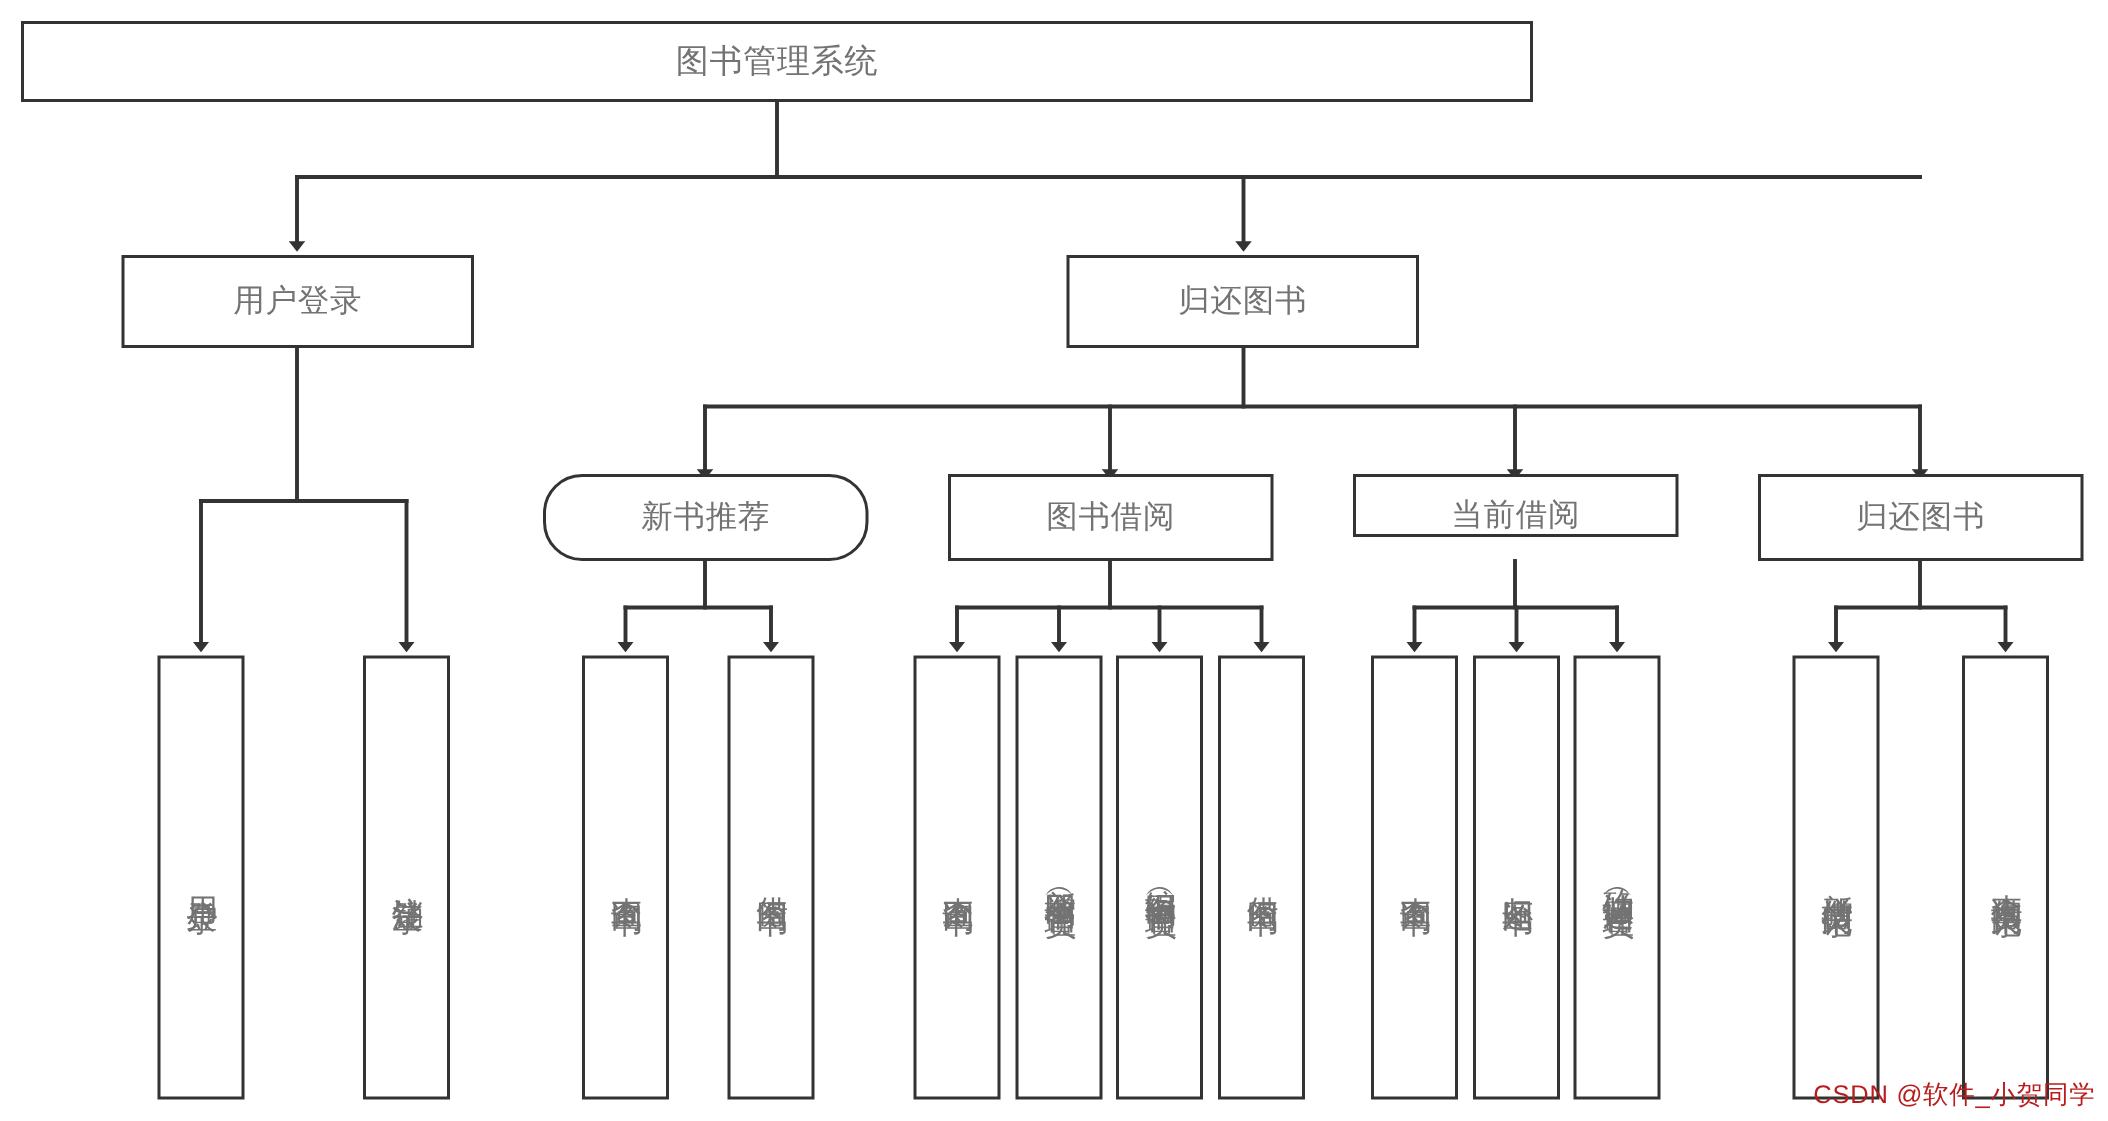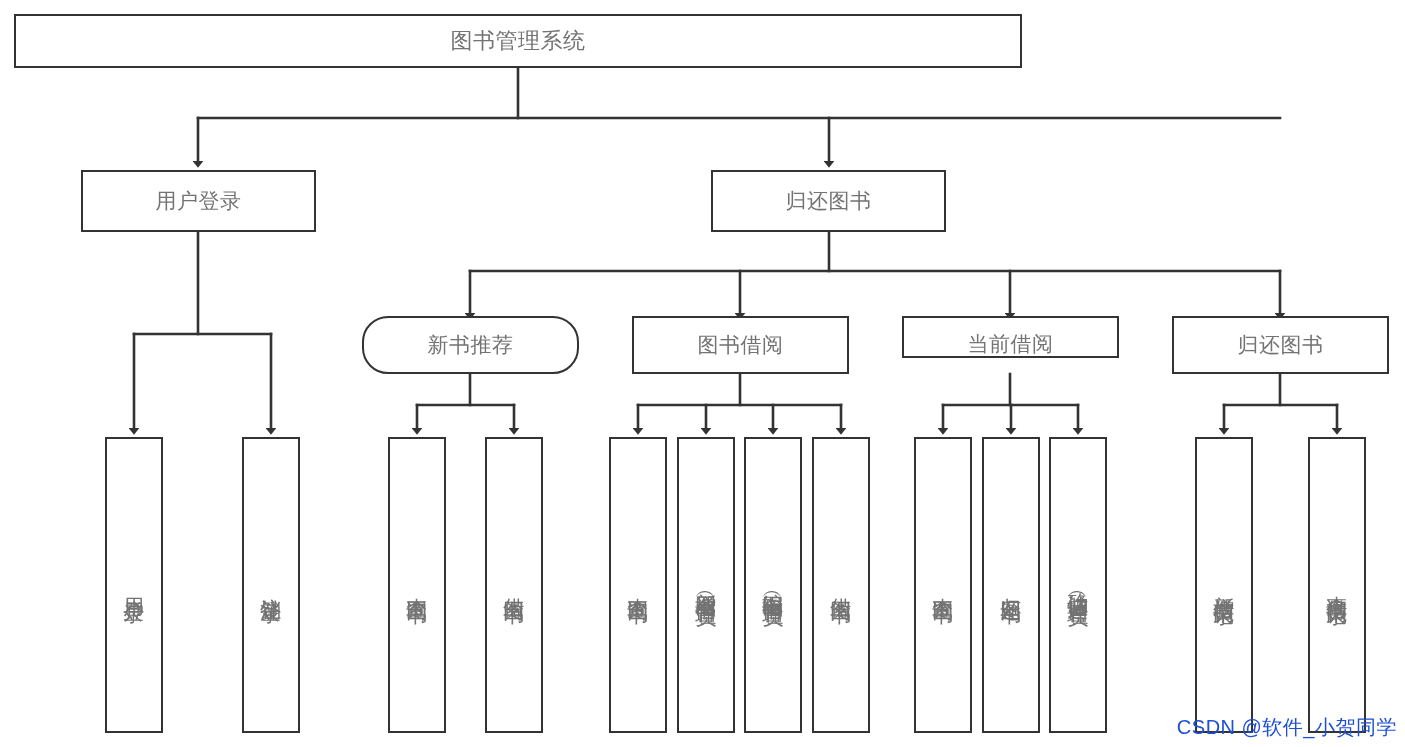--- a/index.html
+++ b/index.html
@@ -65,22 +65,22 @@
     font-size: 21px;
     line-height: 1.12;
     letter-spacing: 2px;
     white-space: normal;
     text-align: start;
   }
   .watermark {
     position: absolute;
     right: 8px;
     bottom: 6px;
-    font-size: 20px;
-    color: #1d4ed8;
+    font-size: 17px;
+    color: #b91c1c;
     letter-spacing: 0.5px;
     user-select: none;
     white-space: nowrap;
     margin-top: 24px;
   }
 </style>
 </head>
 <body>
 
 <div id="diagram-root">

